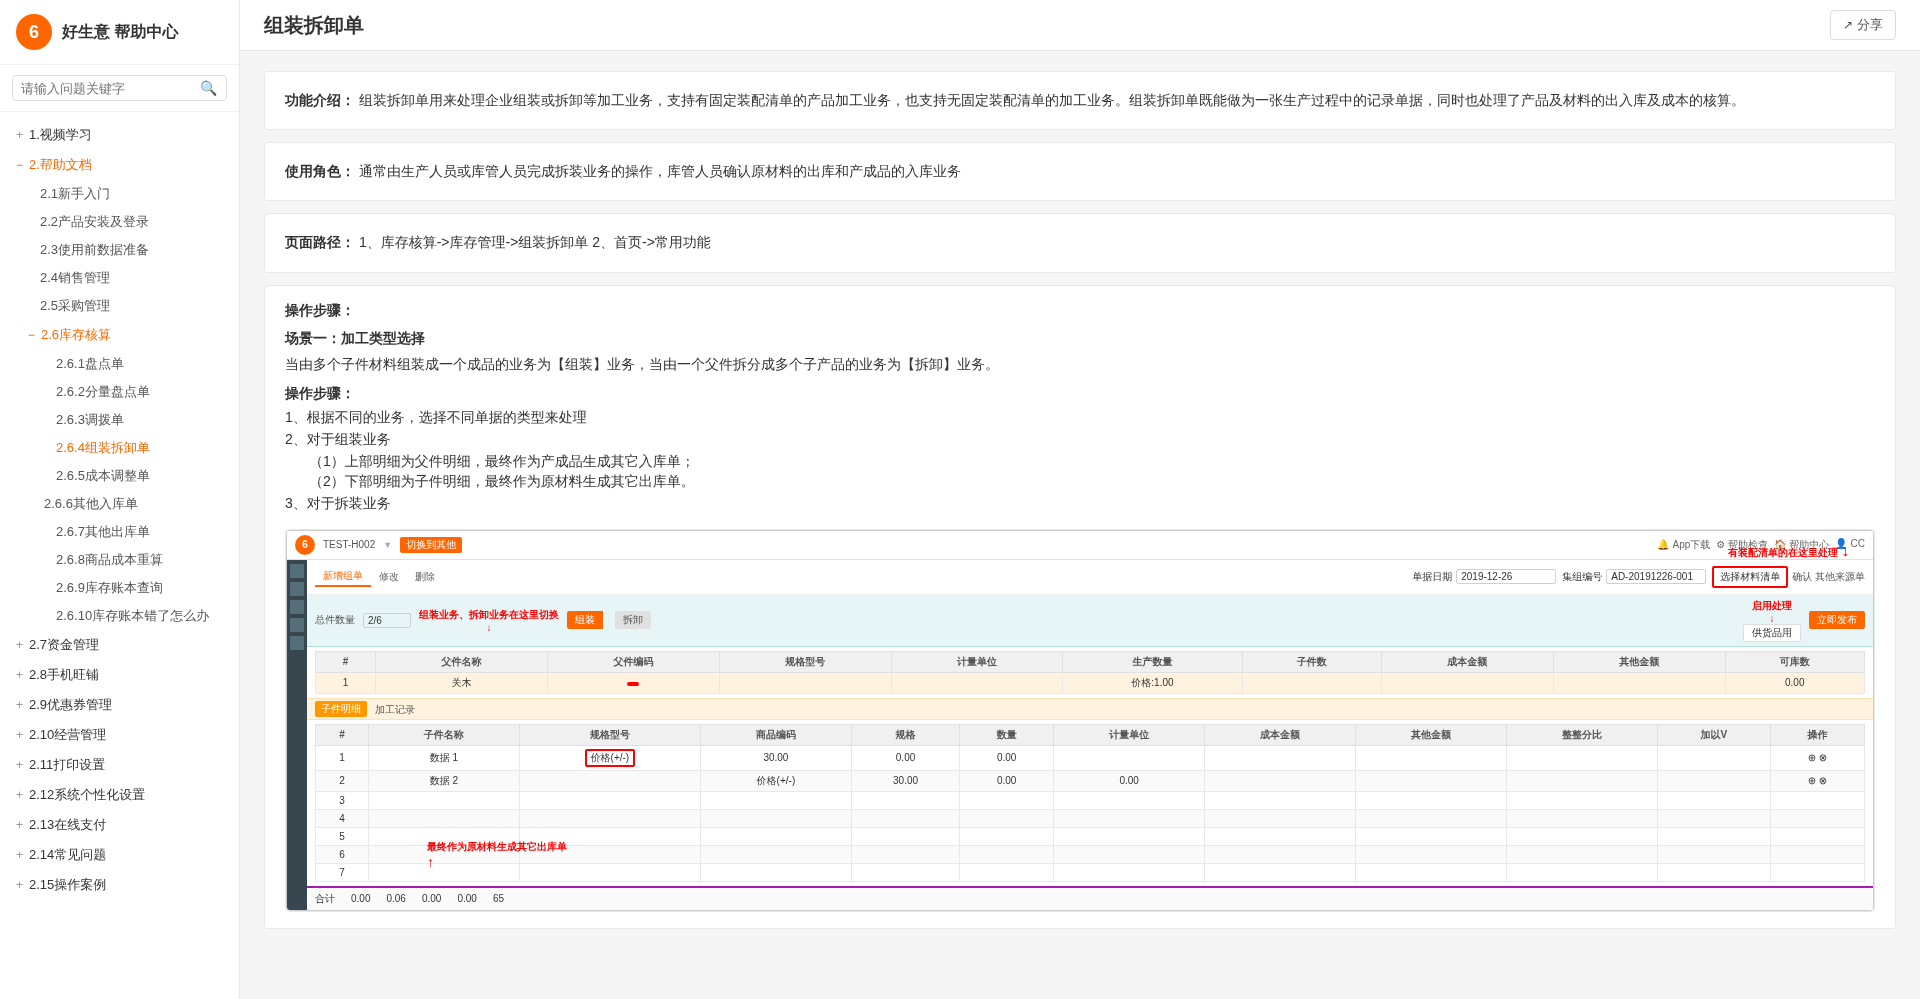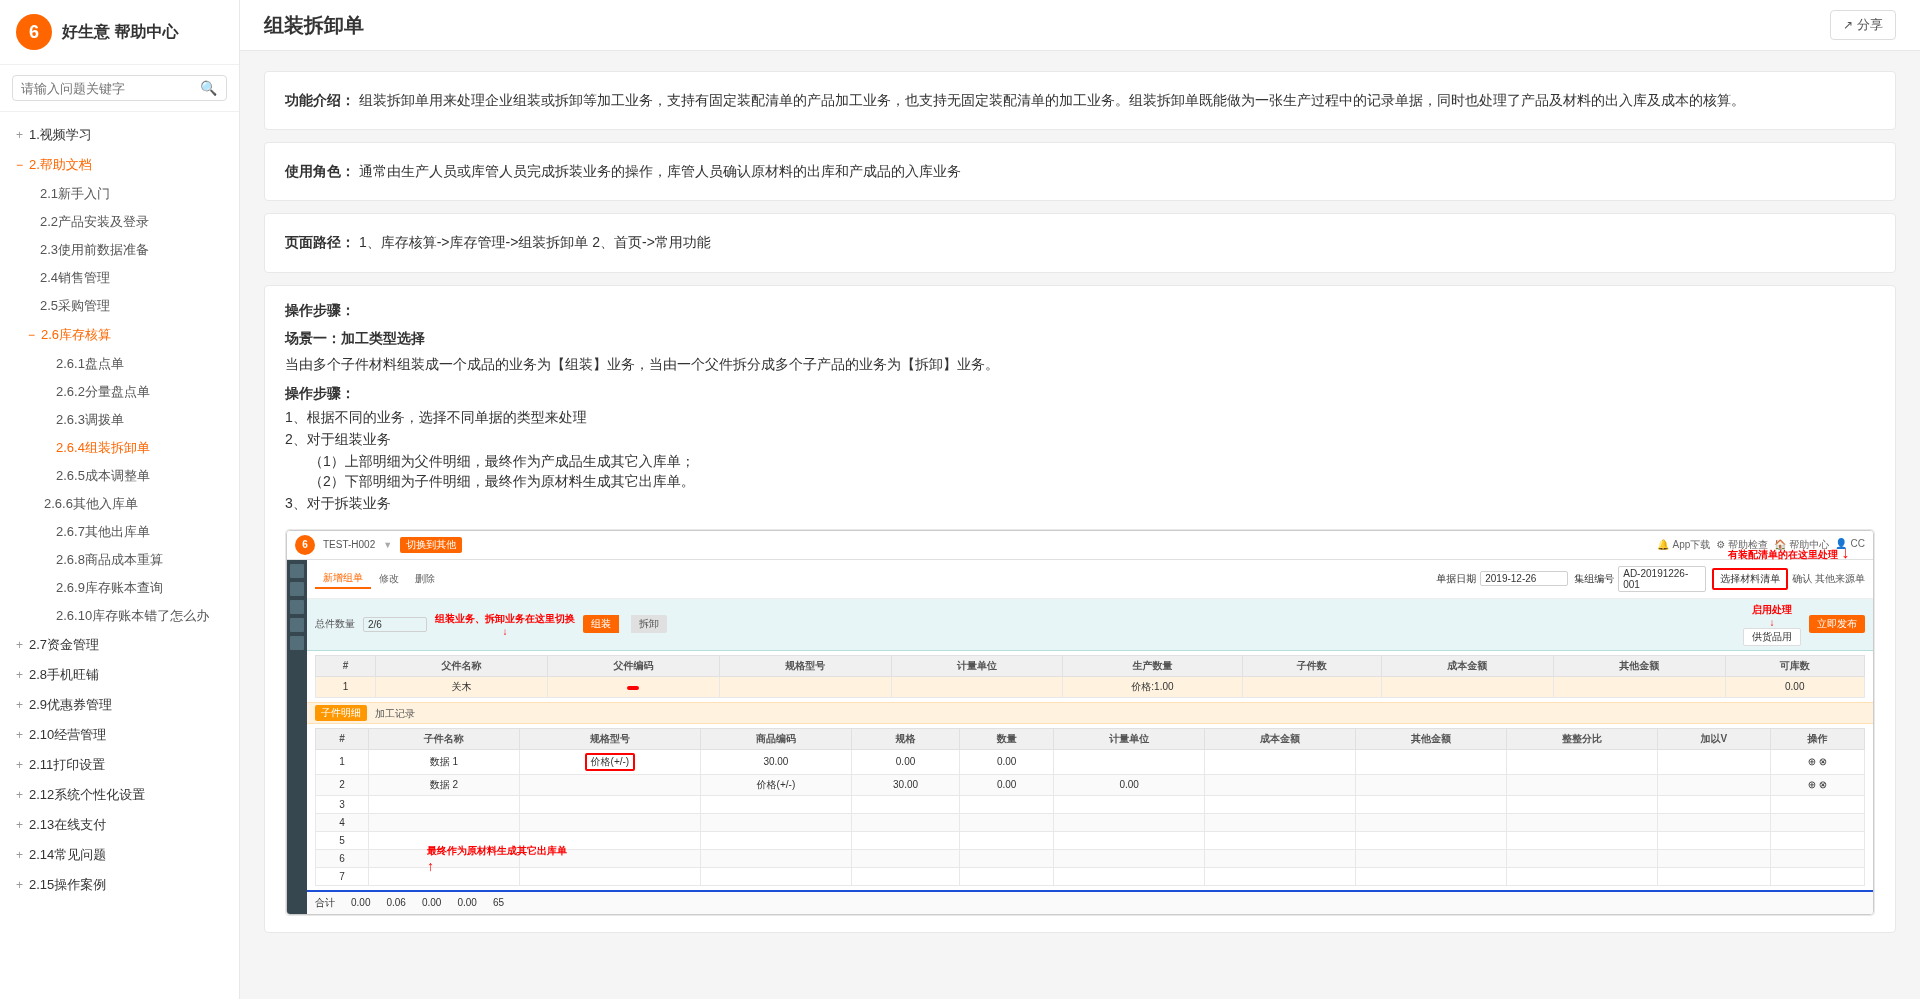--- a/index.html
+++ b/index.html
@@ -149,21 +149,21 @@
     }
 
     .fake-tag-orange {
       background: #ff6600; color: #fff; padding: 1px 6px; border-radius: 2px; font-size: 10px;
     }
 
     .fake-topbar-icons { margin-left: auto; display: flex; gap: 6px; font-size: 10px; color: #666; }
     .fake-btn-orange { background: #ff6600; color: #fff; padding: 2px 8px; border-radius: 2px; font-size: 10px; }
 
     .fake-field { display: flex; align-items: center; gap: 4px; font-size: 10px; color: #333; }
-    .fake-input { border: 1px solid #d0d0d0; border-radius: 2px; padding: 1px 4px; font-size: 10px; width: 88px; }
+    .fake-input { border: 1px solid #d0d0d0; border-radius: 2px; padding: 1px 4px; font-size: 10px; width: 100px; }
 
     .annotation-red {
       color: red; font-size: 10px; font-weight: bold;
     }
 
     .fake-table { width: 100%; border-collapse: collapse; font-size: 10px; }
     .fake-table th { background: #f0f0f0; padding: 3px 6px; border: 1px solid #e0e0e0; color: #555; text-align: center; }
     .fake-table td { padding: 3px 6px; border: 1px solid #e8e8e8; text-align: center; }
     .fake-table tr:nth-child(even) td { background: #fafafa; }
 
@@ -401,21 +401,21 @@
                     <span style="color:red;font-size:16px;">↓</span>
                   </div>
                   <div class="red-border-box" style="font-size:10px;">选择材料清单</div>
                   <span style="font-size:10px;color:#555;">确认 其他来源单</span>
                 </div>
               </div>
 
               <div style="position:relative;padding:4px 8px;background:#e8f5f7;border-bottom:1px solid #b2dfdb;">
                 <div style="display:flex;align-items:center;gap:8px;font-size:10px;">
                   <span style="color:#555;">总件数量</span>
-                  <span class="fake-input" style="width:64px;">2/6</span>
+                  <span class="fake-input" style="width:48px;">2/6</span>
 
                   <div style="position:relative;display:inline-flex;flex-direction:column;align-items:center;">
                     <span class="annotation-red" style="white-space:nowrap;">组装业务、拆卸业务在这里切换</span>
                     <span style="color:red;">↓</span>
                   </div>
 
                   <div style="display:flex;gap:12px;">
                     <span style="background:#ff6600;color:#fff;padding:2px 8px;font-size:10px;border-radius:2px 0 0 2px;cursor:pointer;">组装</span>
                     <span style="background:#e0e0e0;color:#555;padding:2px 8px;font-size:10px;border-radius:0 2px 2px 0;cursor:pointer;">拆卸</span>
                   </div>
@@ -591,21 +591,21 @@
                         <td></td>
                         <td></td>
                         <td></td>
                         <td></td>
                         <td></td>
                       </tr>
                   </tbody>
                 </table>
               </div>
 
-              <div style="padding:4px 8px;border-top:2px solid #1d4ed8;display:flex;align-items:center;gap:16px;font-size:10px;background:#fafafa;">
+              <div style="padding:4px 8px;border-top:2px solid #a21caf;display:flex;align-items:center;gap:16px;font-size:10px;background:#fafafa;">
                 <span>合计</span>
                 <span>0.00</span>
                 <span>0.06</span>
                 <span>0.00</span>
                 <span>0.00</span>
                 <span>65</span>
               </div>
 
             </div>
           </div>

